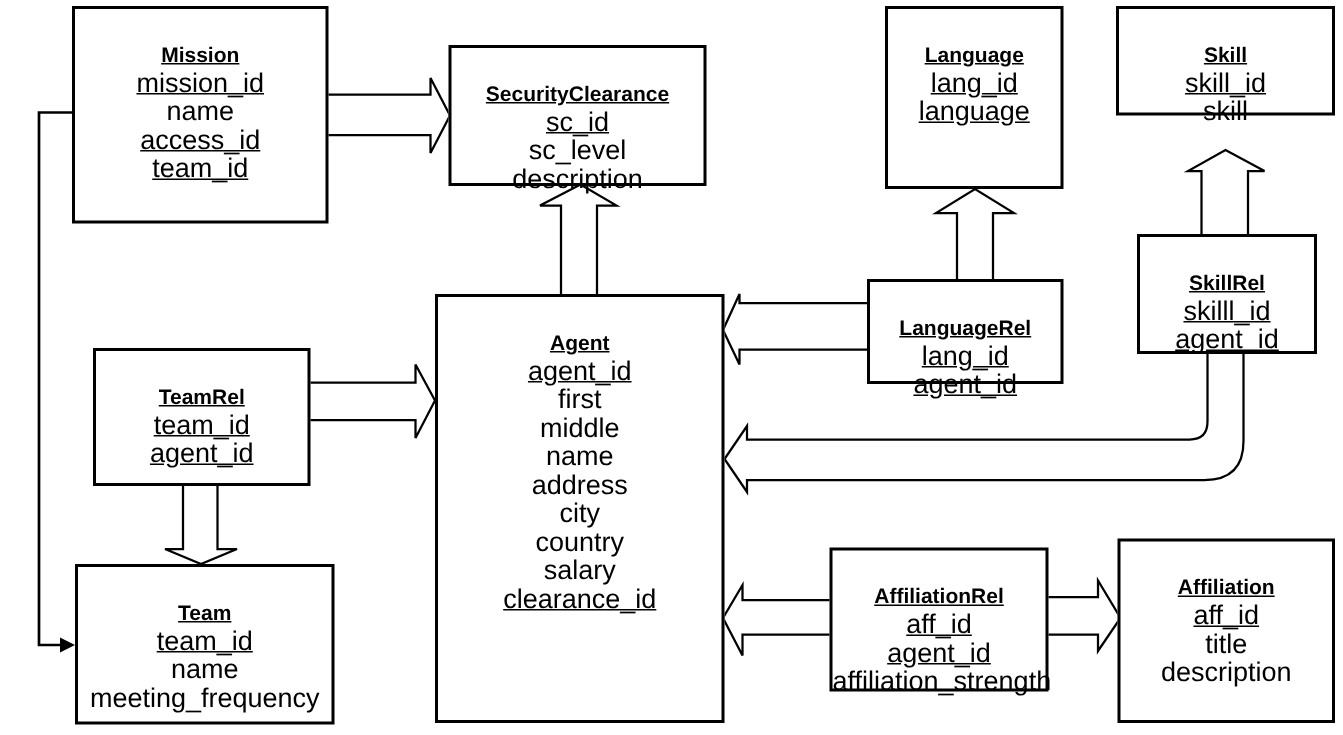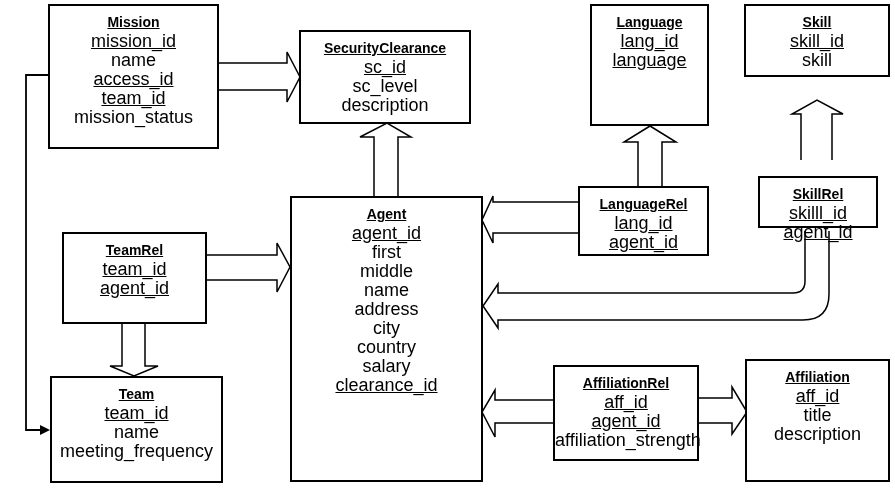--- a/index.html
+++ b/index.html
@@ -3,21 +3,21 @@
 <meta charset="utf-8">
 <style>
   html,body{margin:0;padding:0;background:#ffffff;}
   .canvas{
     position:relative;width:895px;height:490px;background:#ffffff;
     font-family:"Liberation Sans",sans-serif;color:#000000;overflow:hidden;
   }
   .connectors{position:absolute;left:0;top:0;z-index:1;}
   .entity{
     position:absolute;box-sizing:border-box;border:2px solid #000000;
-    background:#ffffff;text-align:center;padding-top:6px;z-index:2;
+    background:#ffffff;text-align:center;padding-top:20px;z-index:2;
   }
   .etitle{font-weight:bold;text-decoration:underline;font-size:14px;line-height:20px;}
   .field{font-size:18px;line-height:19px;}
   .u{text-decoration:underline;}
   .arrow{fill:none;stroke:#000000;stroke-width:1.5;stroke-linejoin:miter;}
   .thin{fill:none;stroke:#000000;stroke-width:1.8;}
   .solidhead{fill:#000000;stroke:none;}
 </style>
 </head>
 <body>
@@ -38,21 +38,20 @@
     <path class="thin" d="M50,75 H26 V430 H42"></path>
     <path class="solidhead" d="M50,430 L40,425 L40,435 Z"></path>
   </svg>
 
   <div class="entity" style="left:48px;top:4px;width:171px;height:145px">
     <div class="etitle">Mission</div>
     <div class="field u">mission_id</div>
     <div class="field">name</div>
     <div class="field u">access_id</div>
     <div class="field u">team_id</div>
-    <div class="field">mission_status</div>
   </div>
 
   <div class="entity" style="left:299px;top:30px;width:172px;height:94px">
     <div class="etitle">SecurityClearance</div>
     <div class="field u">sc_id</div>
     <div class="field">sc_level</div>
     <div class="field">description</div>
   </div>
 
   <div class="entity" style="left:590px;top:4px;width:119px;height:122px">
@@ -79,21 +78,21 @@
     <div class="field">salary</div>
     <div class="field u">clearance_id</div>
   </div>
 
   <div class="entity" style="left:578px;top:186px;width:131px;height:70px">
     <div class="etitle">LanguageRel</div>
     <div class="field u">lang_id</div>
     <div class="field u">agent_id</div>
   </div>
 
-  <div class="entity" style="left:758px;top:176px;width:120px;height:52px">
+  <div class="entity" style="left:758px;top:156px;width:120px;height:80px">
     <div class="etitle">SkillRel</div>
     <div class="field u">skilll_id</div>
     <div class="field u">agent_id</div>
   </div>
 
   <div class="entity" style="left:62px;top:232px;width:145px;height:92px">
     <div class="etitle">TeamRel</div>
     <div class="field u">team_id</div>
     <div class="field u">agent_id</div>
   </div>

